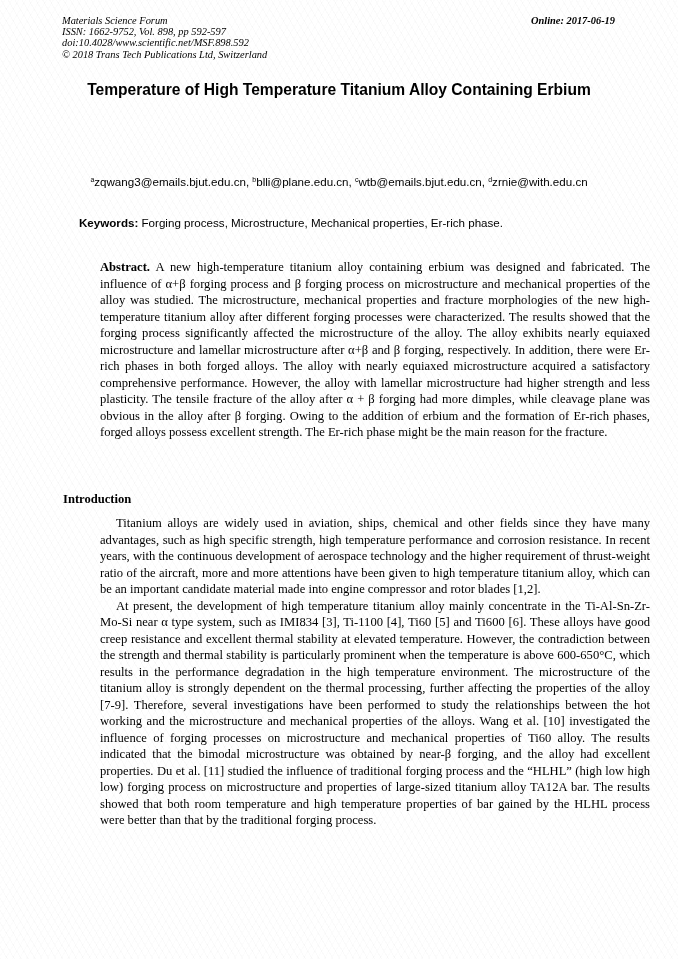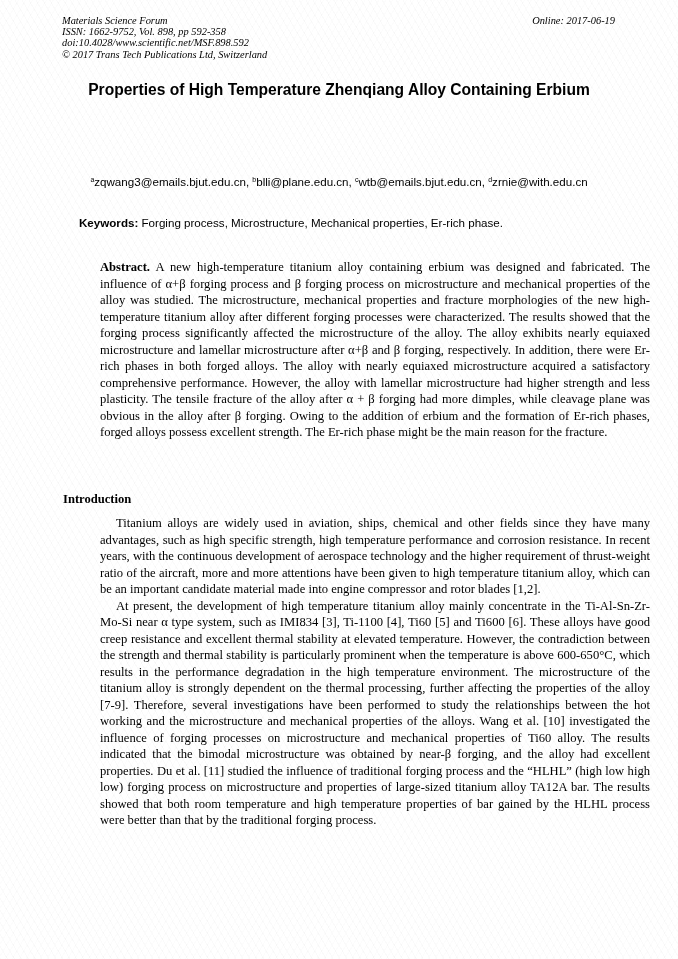--- a/index.html
+++ b/index.html
@@ -11,21 +11,21 @@
       repeating-linear-gradient(60deg, rgba(0,0,0,0.035) 0 1px, transparent 1px 6px),
       repeating-linear-gradient(-60deg, rgba(0,0,0,0.025) 0 1px, transparent 1px 6px);
     opacity: 0.6;
   }
   .hdr-left {
     position: absolute; left: 62px; top: 15px;
     font-family: "Liberation Serif", serif; font-style: italic; font-size: 10.4px; line-height: 11.2px;
   }
   .hdr-right {
     position: absolute; right: 63px; top: 15px;
-    font-family: "Liberation Serif", serif; font-style: italic; font-size: 10.4px; line-height: 11.2px;
+    font-family: "Liberation Serif", serif; font-style: italic; font-size: 10.4px; line-height: 11.2px; font-weight: bold;
   }
   .title {
     position: absolute; left: 40px; width: 598px; top: 80px;
     text-align: center; font-family: "Liberation Sans", sans-serif; font-weight: bold;
     font-size: 15.6px; line-height: 19.5px;
   }
   .authors {
     position: absolute; left: 40px; width: 598px; top: 122px;
     text-align: center; font-family: "Liberation Sans", sans-serif; font-size: 15.4px; line-height: 20px;
   }
@@ -59,28 +59,28 @@
   .intro p { margin: 0; text-indent: 16px; }
 </style>
 </head>
 <body>
 
 <div class="page">
   <div class="watermark"></div>
 
   <div class="hdr-left">
     <div>Materials Science Forum</div>
-    <div>ISSN: 1662-9752, Vol. 898, pp 592-358</div>
+    <div>ISSN: 1662-9752, Vol. 898, pp 592-597</div>
     <div>doi:10.4028/www.scientific.net/MSF.898.592</div>
-    <div>© 2017 Trans Tech Publications Ltd, Switzerland</div>
+    <div>© 2018 Trans Tech Publications Ltd, Switzerland</div>
   </div>
   <div class="hdr-right">Online: 2017-06-19</div>
 
   <div class="title">
-    <div>Properties of High Temperature Zhenqiang Alloy Containing Erbium</div>
+    <div>Temperature of High Temperature Titanium Alloy Containing Erbium</div>
   </div>
 
 
 
   <div class="emails">
     <span><sup>a</sup><span>zqwang3@emails.bjut.edu.cn</span></span>, <span><sup>b</sup><span>blli@plane.edu.cn</span></span>, <span><sup>c</sup><span>wtb@emails.bjut.edu.cn</span></span>, <span><sup>d</sup><span>zrnie@with.edu.cn</span></span>
   </div>
 
   <div class="keywords">
     <b>Keywords:</b> <span>Forging process, Microstructure, Mechanical properties, Er-rich phase.</span>

